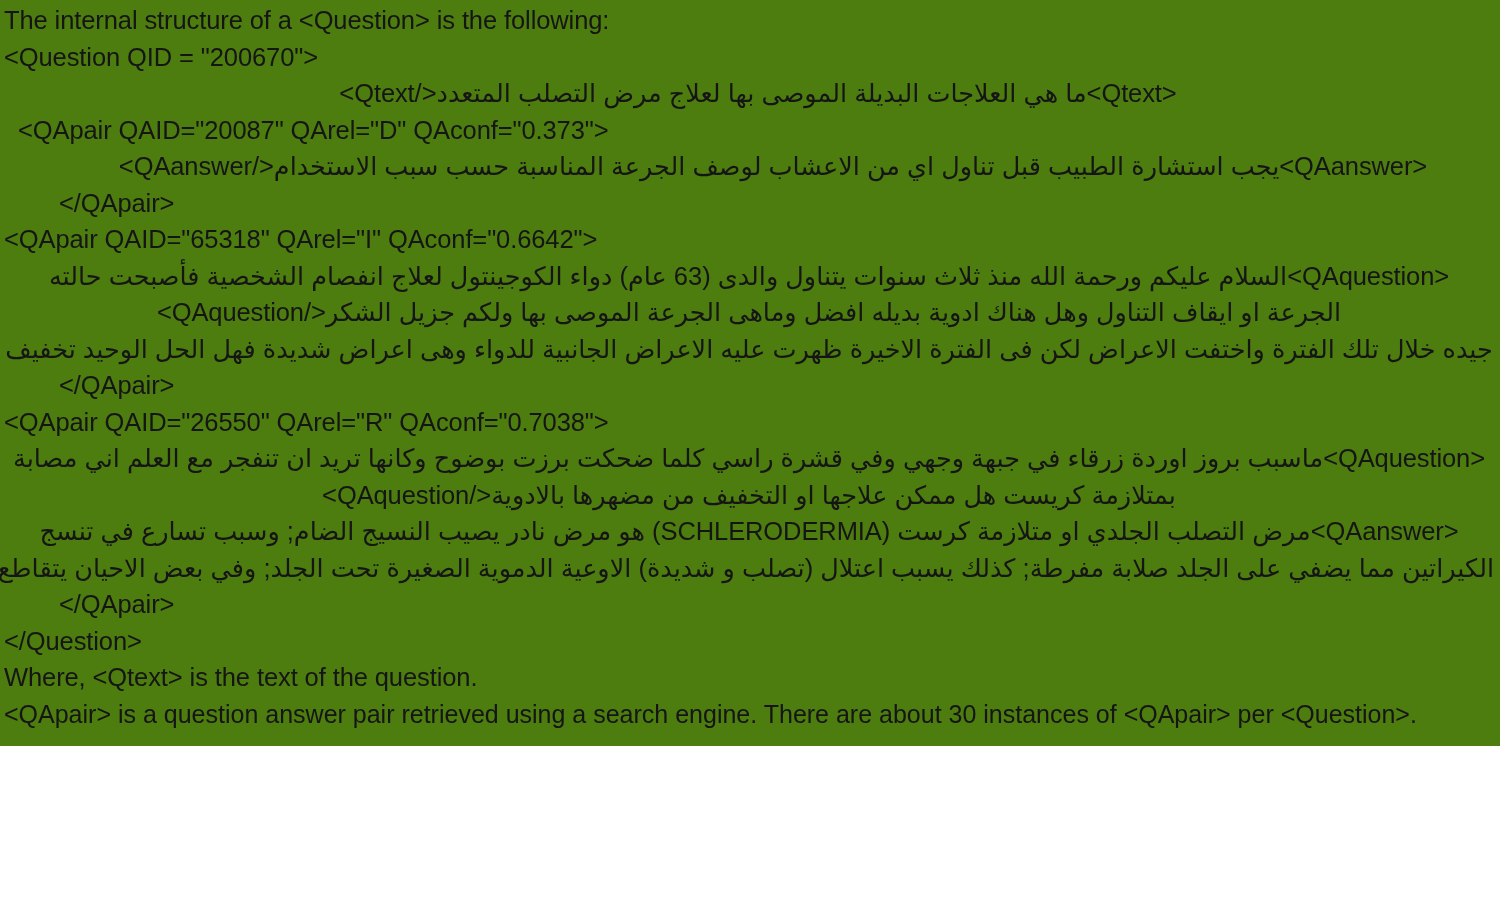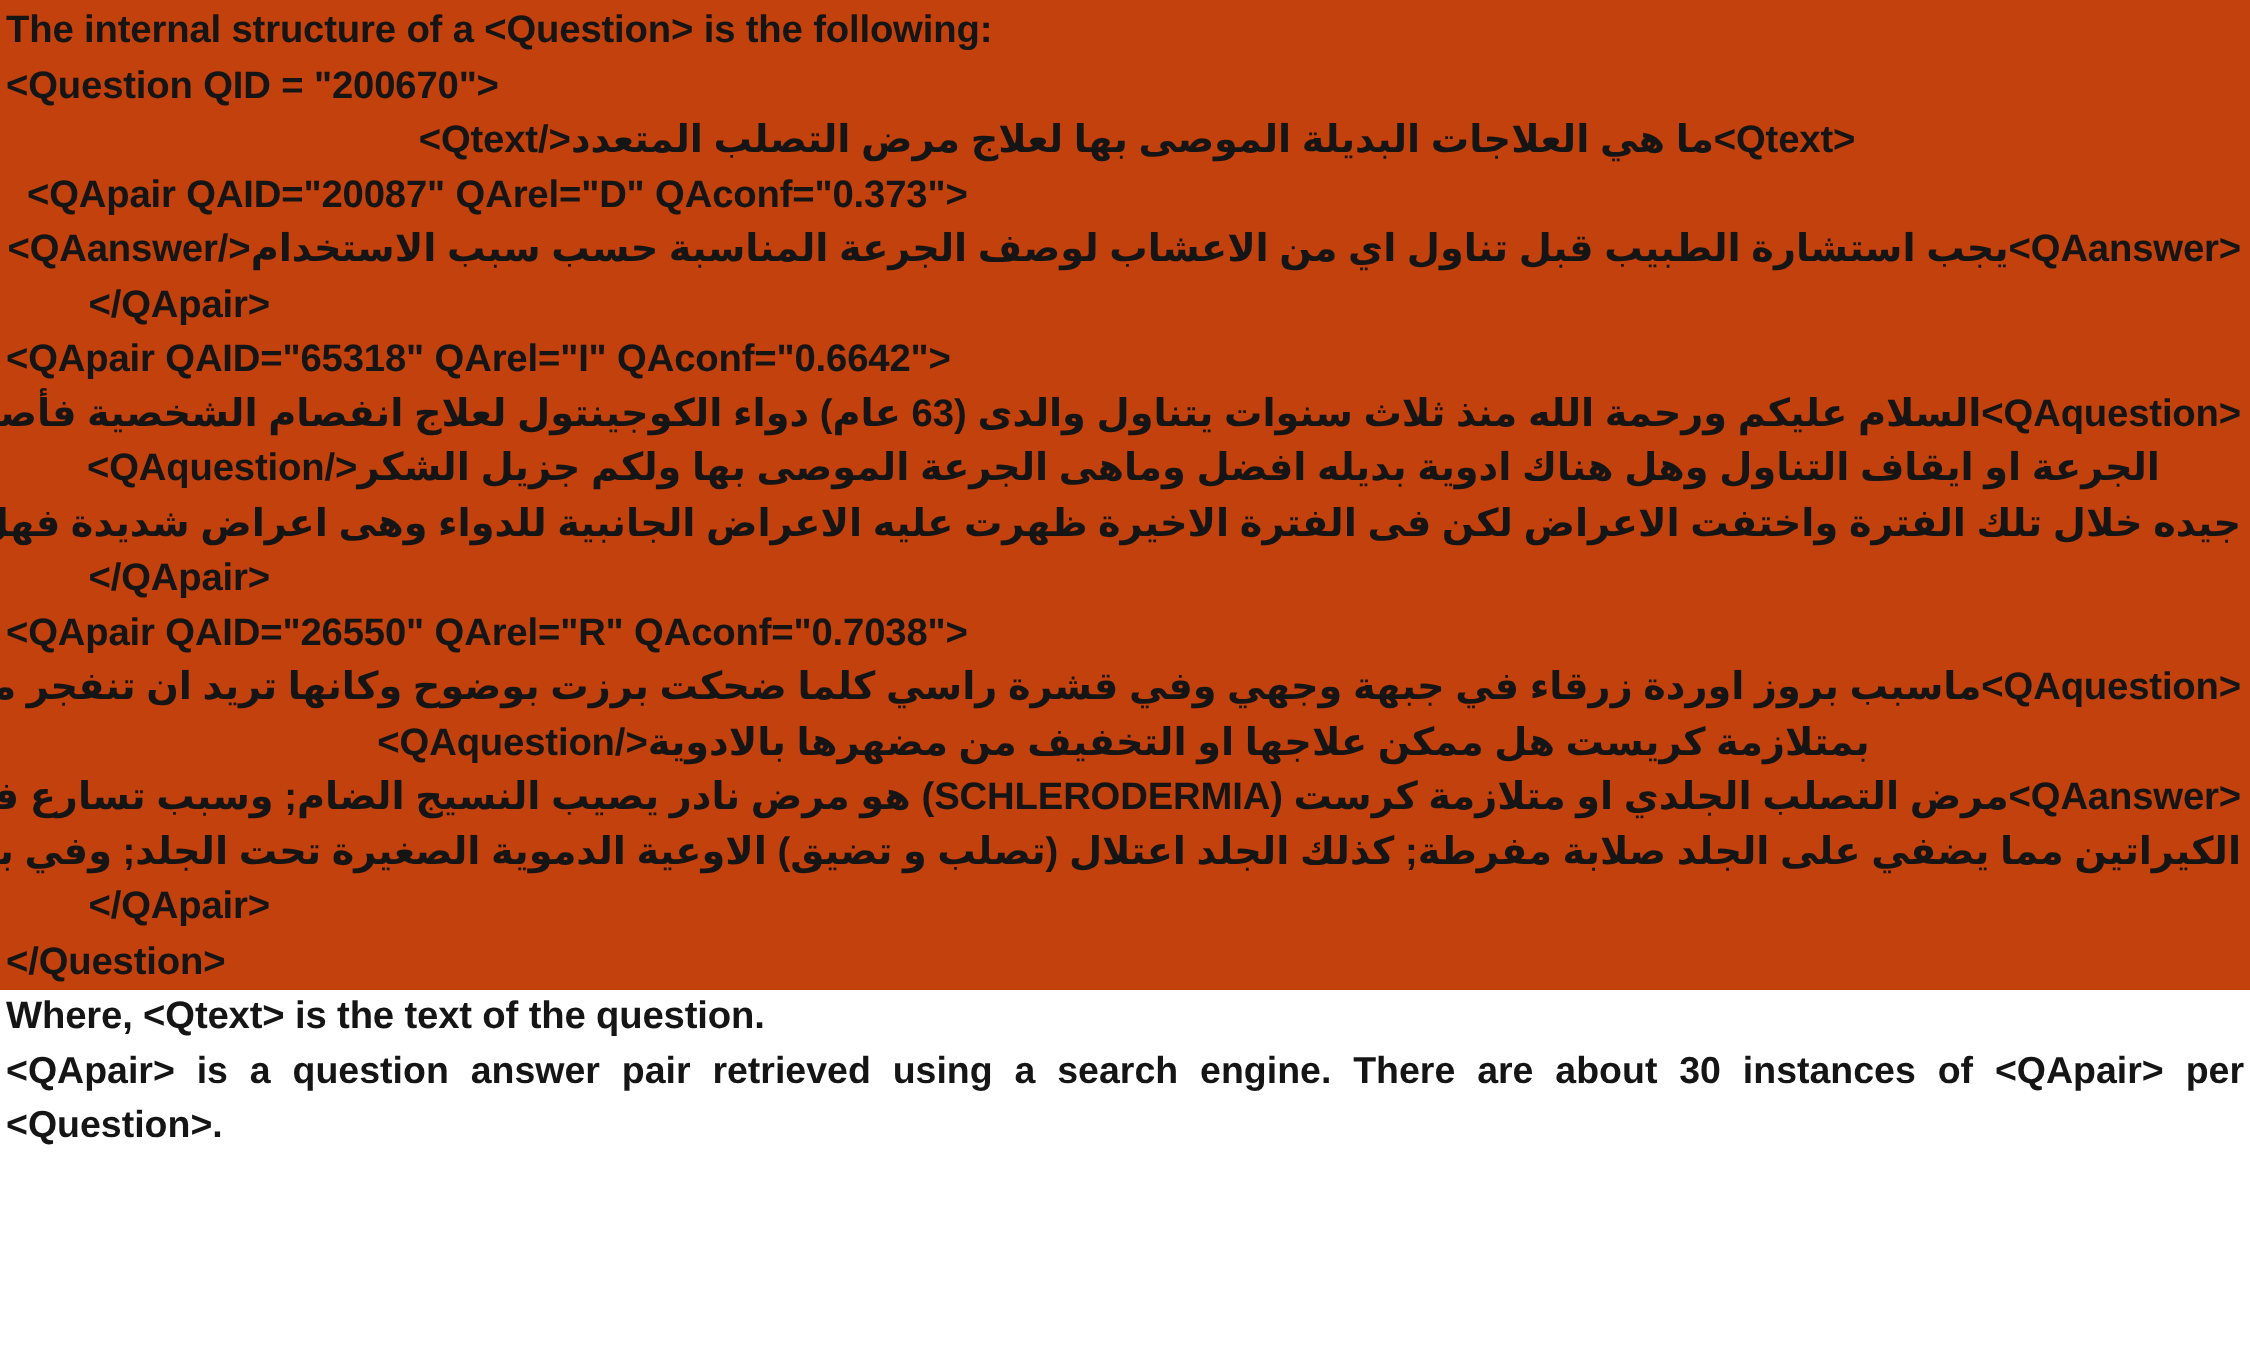--- a/index.html
+++ b/index.html
@@ -10,24 +10,23 @@
   body {
     width: 1500px;
     height: 904px;
     font-family: "Liberation Sans", "DejaVu Sans", sans-serif;
     color: #111111;
     overflow: hidden;
   }
   #doc {
     box-sizing: border-box;
     width: 1500px;
-    height: 660px;
+    height: 746px;
     padding: 2px 4px 0 4px;
-    background: #c2410c;
-    font-weight: bold;
+    background: #4d7c0f;
   }
   .line {
     font-size: 25.5px;
     line-height: 36.5px;
     white-space: pre;
     letter-spacing: -0.1px;
     color: #151515;
     unicode-bidi: plaintext;
     direction: ltr;
     min-height: 36.5px;
@@ -79,21 +78,21 @@
   <div class="line ind0">&lt;QApair QAID="65318" QArel="I" QAconf="0.6642"&gt;</div>
   <div class="line rtl">&lt;QAquestion&gt;السلام عليكم ورحمة الله منذ ثلاث سنوات يتناول والدى (63 عام) دواء الكوجينتول لعلاج انفصام الشخصية فأصبحت حالته</div>
   <div class="line rtl">الجرعة او ايقاف التناول وهل هناك ادوية بديله افضل وماهى الجرعة الموصى بها ولكم جزيل الشكر&lt;/QAquestion&gt;</div>
   <div class="line rtl">جيده خلال تلك الفترة واختفت الاعراض لكن فى الفترة الاخيرة ظهرت عليه الاعراض الجانبية للدواء وهى اعراض شديدة فهل الحل الوحيد تخفيف</div>
   <div class="line ind3">&lt;/QApair&gt;</div>
 
   <div class="line ind0">&lt;QApair QAID="26550" QArel="R" QAconf="0.7038"&gt;</div>
   <div class="line rtl">&lt;QAquestion&gt;ماسبب بروز اوردة زرقاء في جبهة وجهي وفي قشرة راسي كلما ضحكت برزت بوضوح وكانها تريد ان تنفجر مع العلم اني مصابة</div>
   <div class="line rtl">بمتلازمة كريست هل ممكن علاجها او التخفيف من مضهرها بالادوية&lt;/QAquestion&gt;</div>
   <div class="line rtl">&lt;QAanswer&gt;مرض التصلب الجلدي او متلازمة كرست (SCHLERODERMIA) هو مرض نادر يصيب النسيج الضام; وسبب تسارع في تنسج</div>
-  <div class="line rtl">الكيراتين مما يضفي على الجلد صلابة مفرطة; كذلك الجلد اعتلال (تصلب و تضيق) الاوعية الدموية الصغيرة تحت الجلد; وفي بعض الاحيان يتقاطع</div>
+  <div class="line rtl">الكيراتين مما يضفي على الجلد صلابة مفرطة; كذلك يسبب اعتلال (تصلب و شديدة) الاوعية الدموية الصغيرة تحت الجلد; وفي بعض الاحيان يتقاطع</div>
   <div class="line ind3">&lt;/QApair&gt;</div>
 
   <div class="line ind0">&lt;/Question&gt;</div>
 
   <div class="line ind0">Where, &lt;Qtext&gt; is the text of the question.</div>
 
   <div class="para">&lt;QApair&gt; is a question answer pair retrieved using a search engine. There are about 30 instances of &lt;QApair&gt; per &lt;Question&gt;.</div>
 
 </div>
 

